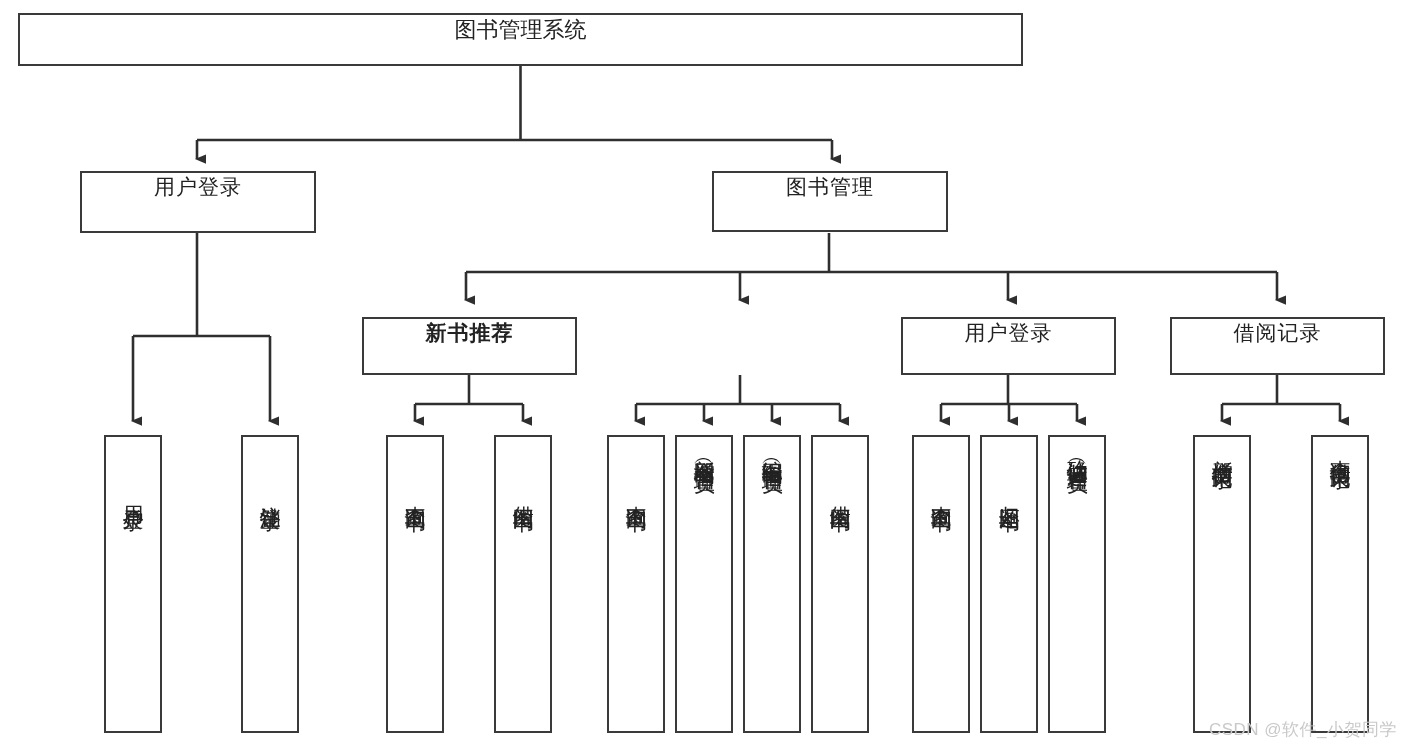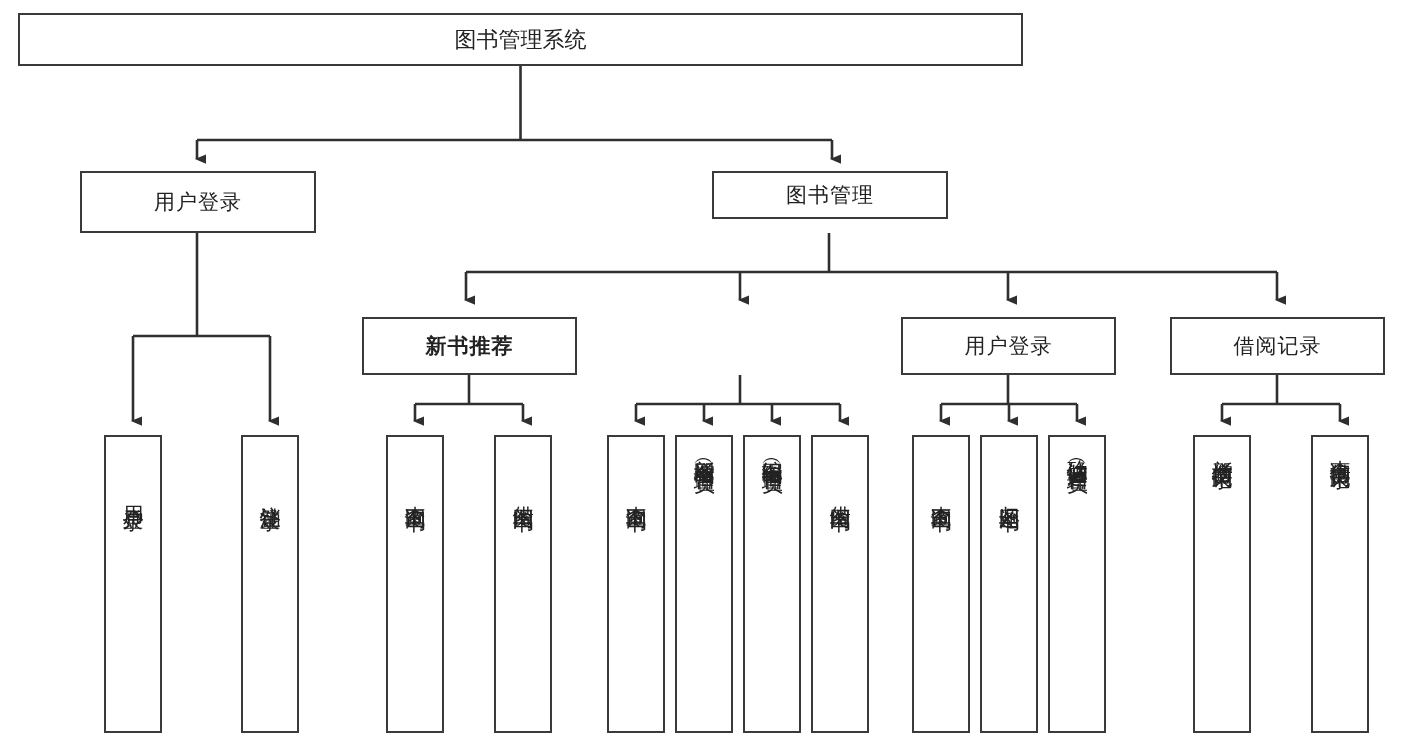--- a/index.html
+++ b/index.html
@@ -8,21 +8,21 @@
     width:1405px;height:747px;overflow:hidden;position:relative;
   }
   #stage{position:relative;width:1405px;height:747px;background:#ffffff;}
   svg.edges{position:absolute;left:0;top:0;width:1405px;height:747px;}
 
   .node{
     position:absolute;
     box-sizing:border-box;
     background:#ffffff;
     border:2px solid #3a3a3a;
-    display:flex;align-items:center;justify-content:center;
+    display:flex;justify-content:center;
     color:#222222;
   }
   .node.h{
     font-size:21px;
     letter-spacing:1px;
   }
   .node.root{font-size:22px;}
   .node.leaf{
     font-size:21px;
     line-height:1.08;
@@ -105,21 +105,21 @@
     </g>
   </svg>
 
   <div class="node root" style="left:18px;top:13px;width:1005px;height:53px;">
     <span>图书管理系统</span>
   </div>
 
   <div class="node h" style="left:80px;top:171px;width:236px;height:62px;">
     <span>用户登录</span>
   </div>
-  <div class="node h" style="left:712px;top:171px;width:236px;height:48px;">
+  <div class="node h" style="left:712px;top:171px;width:236px;height:61px;">
     <span>图书管理</span>
   </div>
 
   <div class="node h" style="left:362px;top:317px;width:215px;height:58px;font-weight:bold;">
     <span>新书推荐</span>
   </div>
   <div class="node h" style="left:901px;top:317px;width:215px;height:58px;">
     <span>用户登录</span>
   </div>
   <div class="node h" style="left:1170px;top:317px;width:215px;height:58px;">
@@ -163,14 +163,15 @@
     <span class="vtext">确认归还（管理员）</span>
   </div>
 
   <div class="node leaf mid2" style="left:1193px;top:435px;width:58px;height:298px;">
     <span class="vtext">新增借阅记录</span>
   </div>
   <div class="node leaf mid2" style="left:1311px;top:435px;width:58px;height:298px;">
     <span class="vtext">查询借阅记录</span>
   </div>
 
+  <div class="watermark">CSDN @软件_小贺同学</div>
 
 </div>
 
 </body></html>

